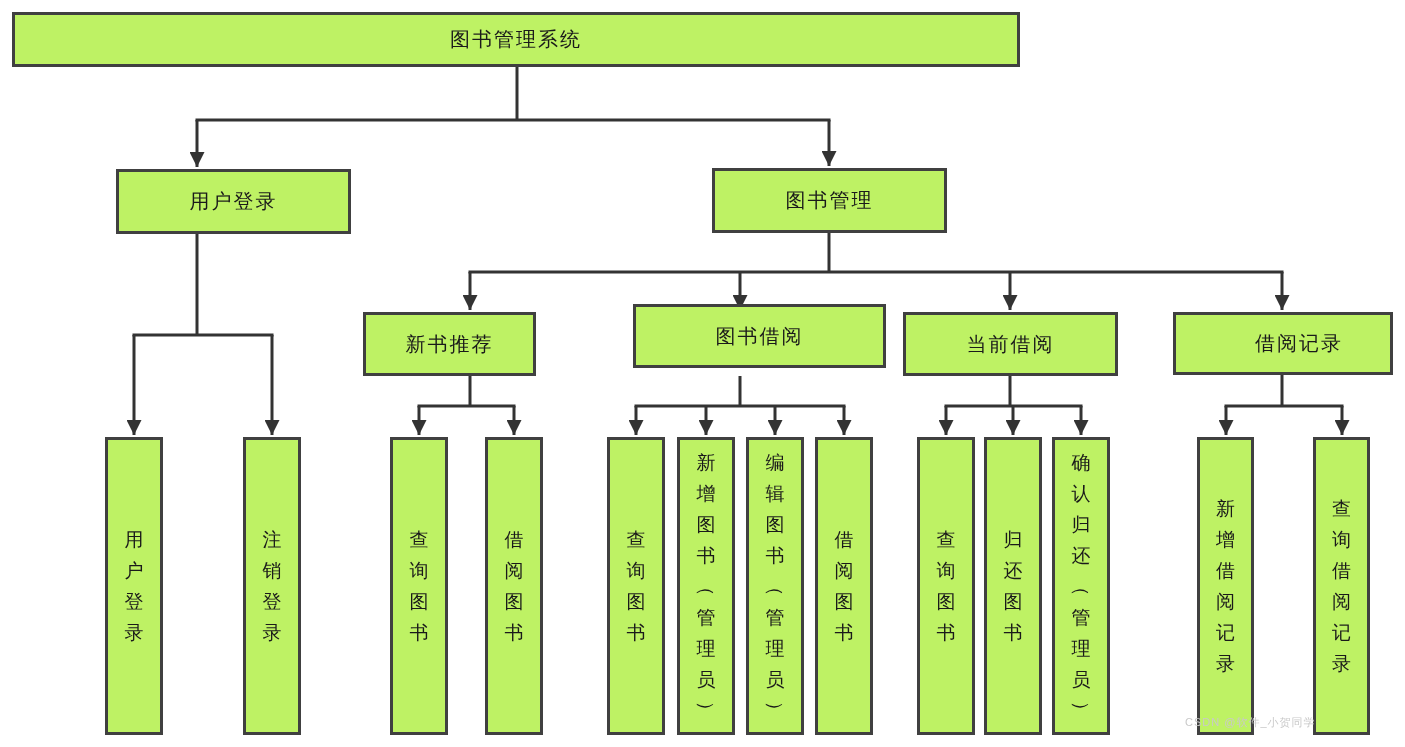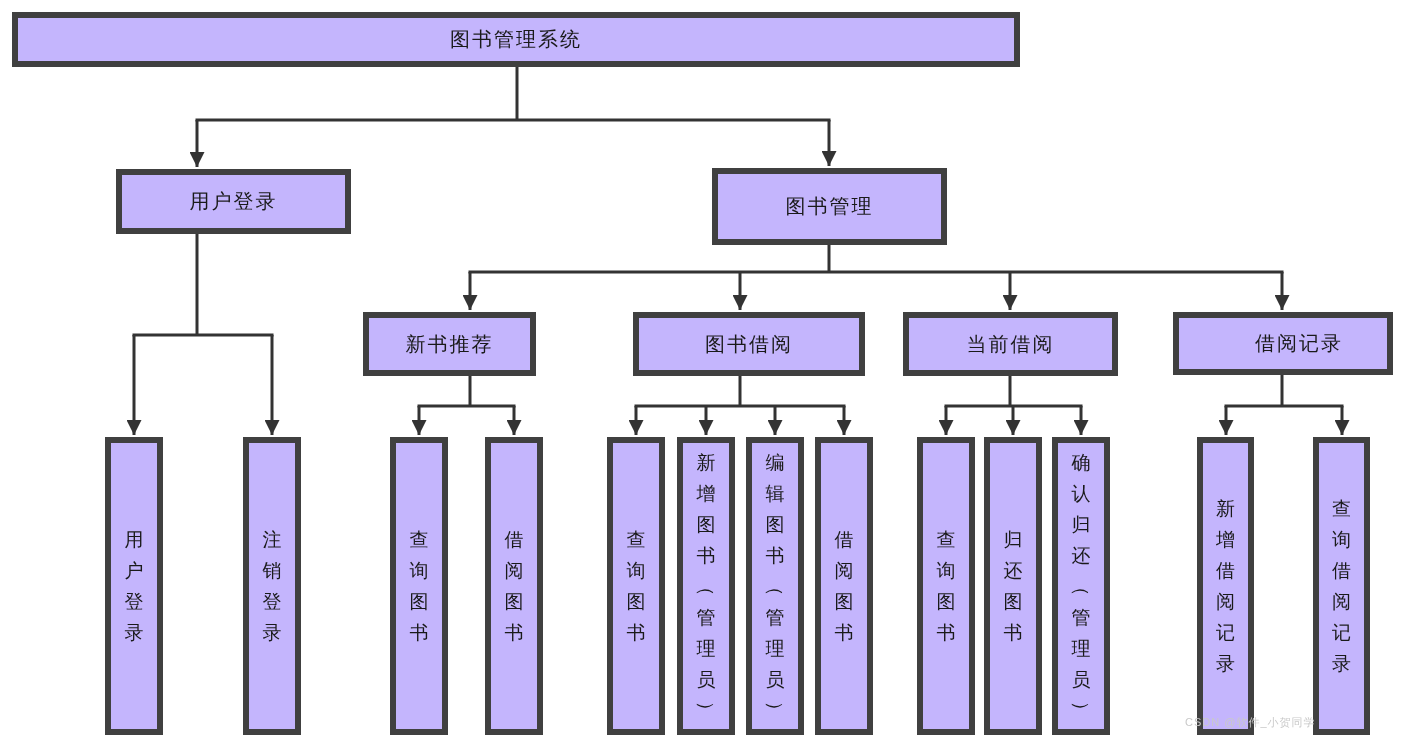--- a/index.html
+++ b/index.html
@@ -18,22 +18,22 @@
   .connectors {
     position: absolute;
     left: 0;
     top: 0;
     width: 1405px;
     height: 747px;
   }
   .node {
     position: absolute;
     box-sizing: border-box;
-    border: 6px solid #404040;
-    background: #c4b5fd;
+    border: 3px solid #404040;
+    background: #bef264;
     display: flex;
     align-items: center;
     justify-content: center;
     color: #1a1a1a;
     font-size: 20px;
     letter-spacing: 2px;
     white-space: nowrap;
   }
   .leaf {
     letter-spacing: 0;
@@ -120,28 +120,28 @@
     </g>
   </svg>
 
   <div class="node" style="left:12px; top:12px; width:1008px; height:55px;">
     <span>图书管理系统</span>
   </div>
 
   <div class="node" style="left:80px; top:169px; width:235px; height:65px;margin-left:36px;">
     <span>用户登录</span>
   </div>
-  <div class="node" style="left:712px; top:168px; width:235px; height:77px;">
+  <div class="node" style="left:712px; top:168px; width:235px; height:65px;">
     <span>图书管理</span>
   </div>
 
   <div class="node" style="left:363px; top:312px; width:173px; height:64px;">
     <span>新书推荐</span>
   </div>
-  <div class="node" style="left:633px; top:312px; width:232px; height:64px;">
+  <div class="node" style="left:633px; top:304px; width:253px; height:64px;">
     <span>图书借阅</span>
   </div>
   <div class="node" style="left:903px; top:312px; width:215px; height:64px;">
     <span>当前借阅</span>
   </div>
   <div class="node" style="left:1173px; top:312px; width:220px; height:63px;padding-left:32px;">
     <span>借阅记录</span>
   </div>
 
   <div class="node leaf" style="left:105px; top:437px; width:58px; height:298px;">

